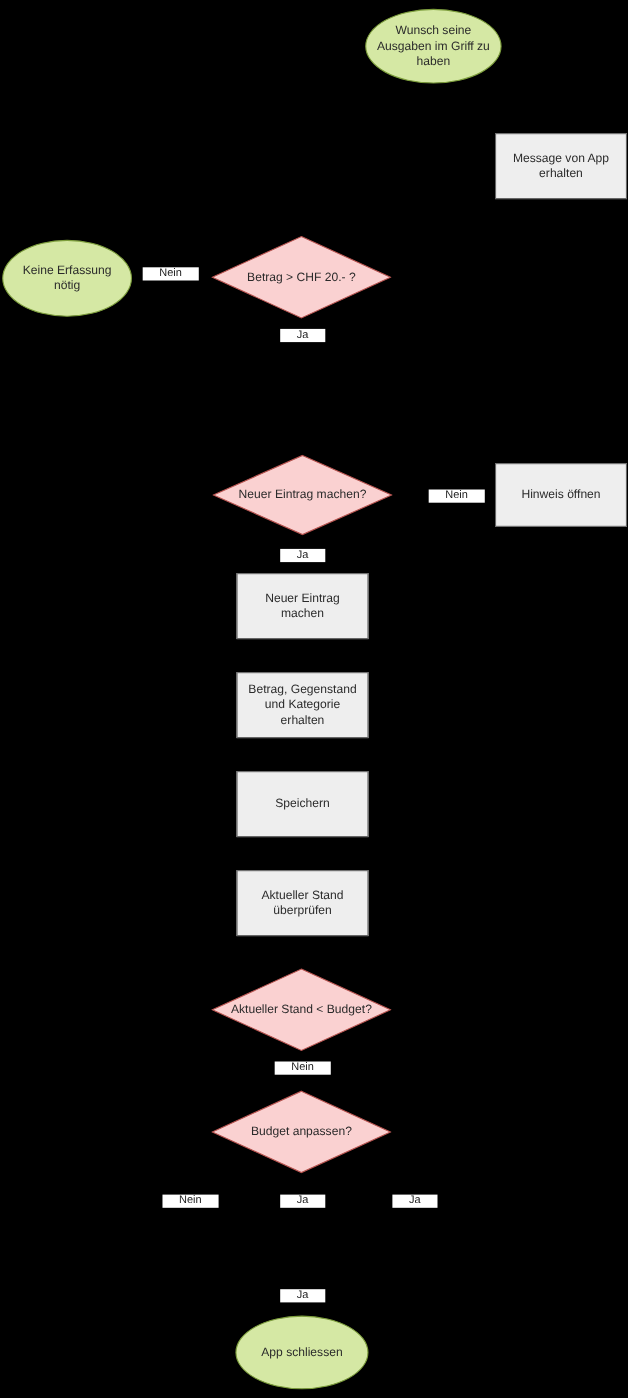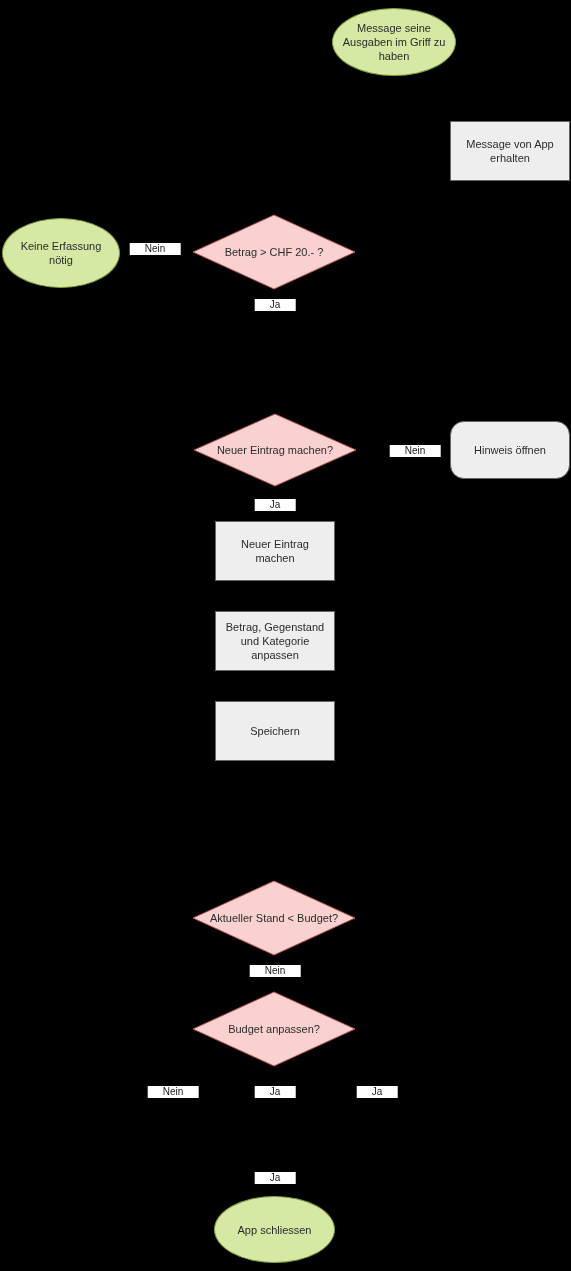--- a/index.html
+++ b/index.html
@@ -66,21 +66,21 @@
     padding: 0px 15px;
     white-space: nowrap;
     transform: translateX(-50%);
   }
 </style>
 </head>
 <body>
 
 <div id="canvas">
     <div class="node terminator" style="left: 332px; top: 8px; width: 124px; height: 68px;">
-      <div class="label">Message seine
+      <div class="label">Wunsch seine
 Ausgaben im Griff zu
 haben</div>
     </div>
     <div class="node terminator" style="left: 2px; top: 218px; width: 118px; height: 70px;">
       <div class="label">Keine Erfassung
 nötig</div>
     </div>
     <div class="node process" style="left: 450px; top: 121px; width: 120px; height: 60px;">
       <div class="label">Message von App
 erhalten</div>
@@ -90,34 +90,38 @@
         <polygon points="82,1 163,38 82,75 1,38" fill="#fad1d1" stroke="#b85450" stroke-width="1"></polygon>
       </svg>
       <div class="label">Betrag &gt; CHF 20.- ?</div>
     </div>
     <div class="node decision" style="left: 193px; top: 413px; width: 164px; height: 74px;">
       <svg class="diamond-shape" viewBox="0 0 164 74" preserveAspectRatio="none">
         <polygon points="82,1 163,37 82,73 1,37" fill="#fad1d1" stroke="#b85450" stroke-width="1"></polygon>
       </svg>
       <div class="label">Neuer Eintrag machen?</div>
     </div>
-    <div class="node process" style="left: 450px; top: 421px; width: 120px; height: 58px; border-radius: 14px;">
+    <div class="node process" style="left: 450px; top: 421px; width: 120px; height: 58px;">
       <div class="label">Hinweis öffnen</div>
     </div>
     <div class="node process" style="left: 215px; top: 521px; width: 120px; height: 60px;">
       <div class="label">Neuer Eintrag
 machen</div>
     </div>
     <div class="node process" style="left: 215px; top: 611px; width: 120px; height: 60px;">
       <div class="label">Betrag, Gegenstand
 und Kategorie
-anpassen</div>
+erhalten</div>
     </div>
     <div class="node process" style="left: 215px; top: 701px; width: 120px; height: 60px;">
       <div class="label">Speichern</div>
+    </div>
+    <div class="node process" style="left: 215px; top: 791px; width: 120px; height: 60px;">
+      <div class="label">Aktueller Stand
+überprüfen</div>
     </div>
     <div class="node decision" style="left: 192px; top: 880px; width: 164px; height: 76px;">
       <svg class="diamond-shape" viewBox="0 0 164 76" preserveAspectRatio="none">
         <polygon points="82,1 163,38 82,75 1,38" fill="#fad1d1" stroke="#b85450" stroke-width="1"></polygon>
       </svg>
       <div class="label">Aktueller Stand &lt; Budget?</div>
     </div>
     <div class="node decision" style="left: 192px; top: 991px; width: 164px; height: 76px;">
       <svg class="diamond-shape" viewBox="0 0 164 76" preserveAspectRatio="none">
         <polygon points="82,1 163,38 82,75 1,38" fill="#fad1d1" stroke="#b85450" stroke-width="1"></polygon>

